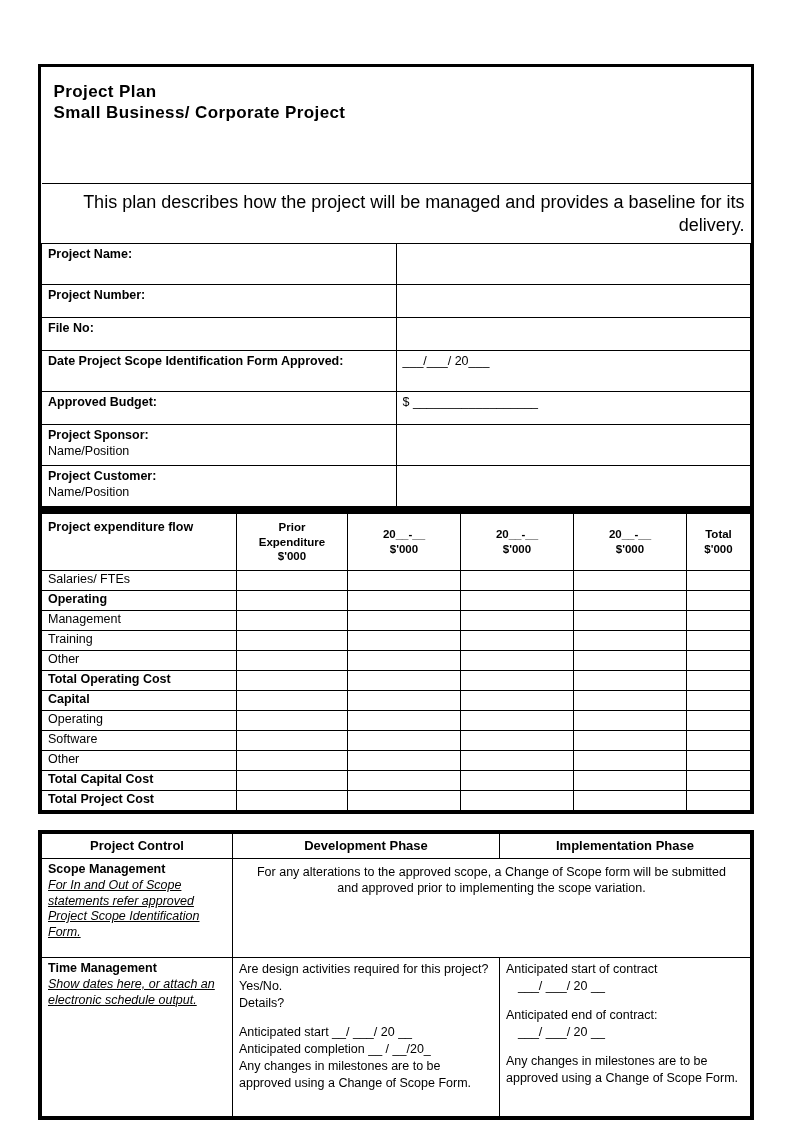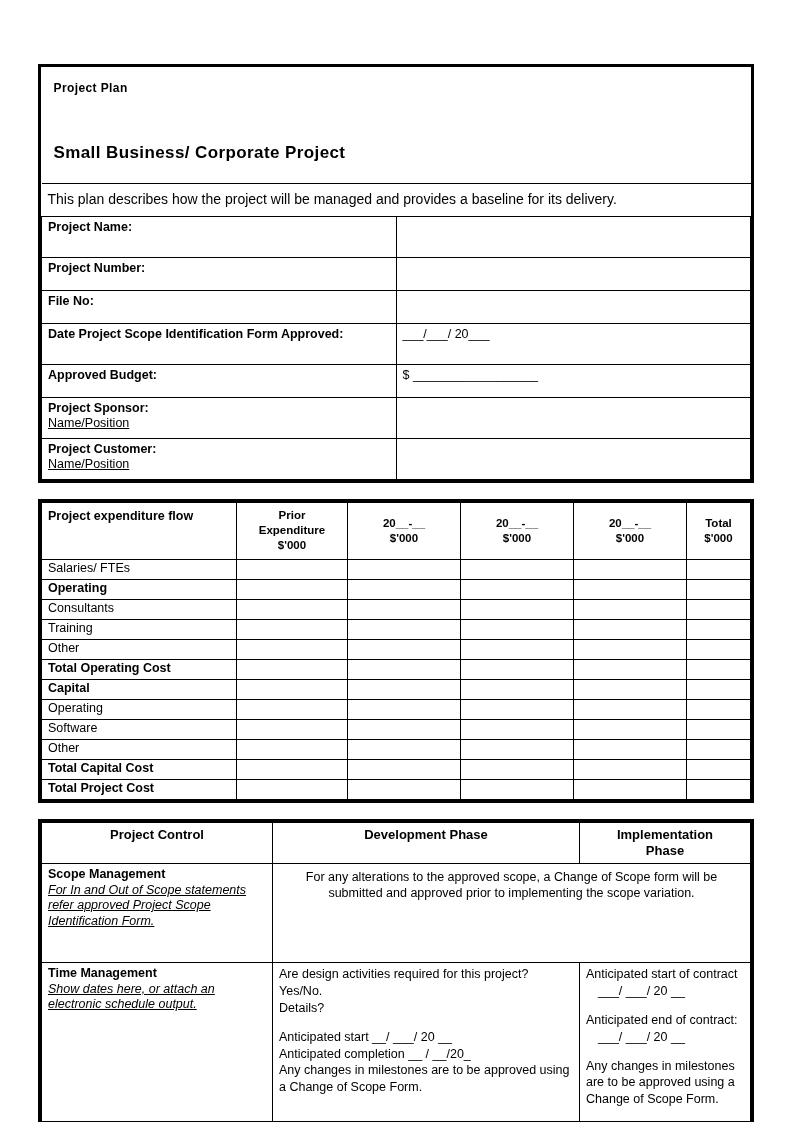--- a/index.html
+++ b/index.html
@@ -44,52 +44,49 @@
   }
   .block-header table { width: 100%; border: none; }
   .block-header td { border: 1px solid #000; }
 
   .title-cell {
     border: none !important;
     padding: 14px 12px 16px 12px;
     height: 86px;
   }
   .title-line1 {
-    font-size: 12px;
+    font-size: 17px;
     font-weight: bold;
     letter-spacing: .4px;
   }
   .title-line2 {
     font-size: 17px;
     font-weight: bold;
     letter-spacing: .4px;
-    margin-top: 46px;
   }
   .intro-cell {
-    text-align: left;
-    font-size: 14px;
+    text-align: right;
+    font-size: 18px;
     padding: 7px 6px;
     border-left: none !important;
     border-right: none !important;
   }
   .lbl {
     font-weight: bold;
     width: 240px;
   }
   .lbl .sub {
     font-weight: normal;
-    text-decoration: underline;
   }
   .val { }
   .row-tall td { height: 34px; }
   .row-med td { height: 26px; }
 
   
   .block-exp {
-    margin-top: 16px;
     border: 3px solid #000;
   }
   .block-exp table { width: 100%; }
   .exp-head td {
     text-align: center;
     font-weight: bold;
     font-size: 11.5px;
     line-height: 1.3;
     padding: 5px 2px;
     vertical-align: middle;
@@ -112,21 +109,21 @@
   
   .block-ctrl {
     margin-top: 16px;
     border: 3px solid #000;
   }
   .block-ctrl table { width: 100%; }
   .ctrl-head td {
     text-align: center;
     font-weight: bold;
     font-size: 13px;
-    padding: 4px 22px;
+    padding: 4px 2px;
   }
   .ctrl-label {
     width: 186px;
   }
   .ctrl-label .t { font-weight: bold; }
   .ctrl-label .i { font-style: italic; text-decoration: underline; }
   .ctrl-merged {
     text-align: center;
     padding: 6px 20px;
   }
@@ -227,21 +224,21 @@
       </tr>
       <tr class="exp-row">
         <td class="name bold">Operating</td>
         <td></td>
         <td></td>
         <td></td>
         <td></td>
         <td></td>
       </tr>
       <tr class="exp-row">
-        <td class="name">Consultants</td>
+        <td class="name">Management</td>
         <td></td>
         <td></td>
         <td></td>
         <td></td>
         <td></td>
       </tr>
       <tr class="exp-row">
         <td class="name">Training</td>
         <td></td>
         <td></td>

